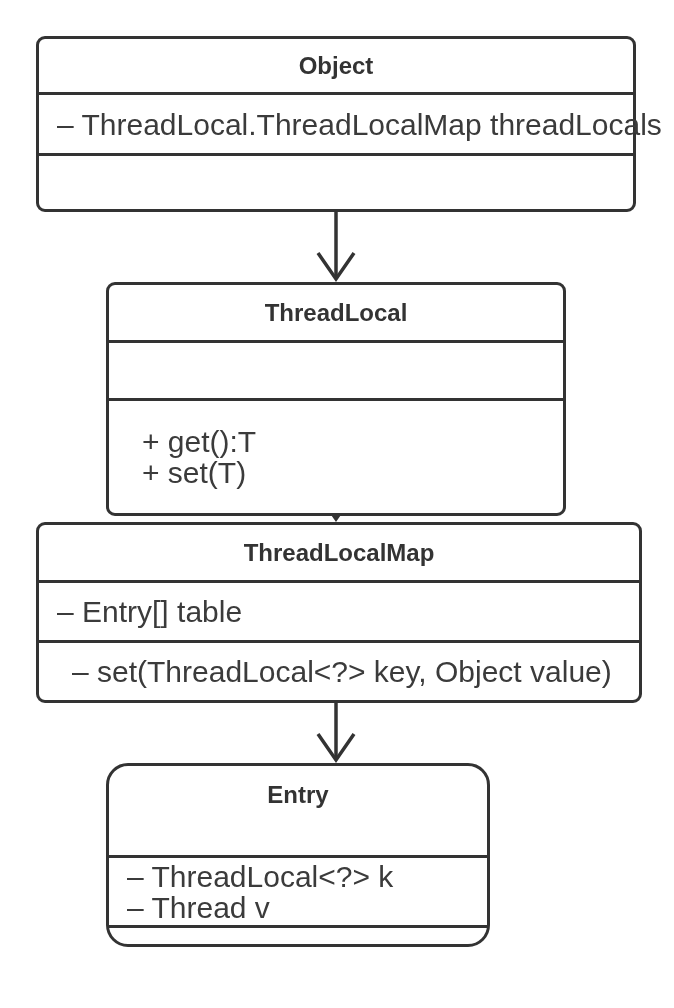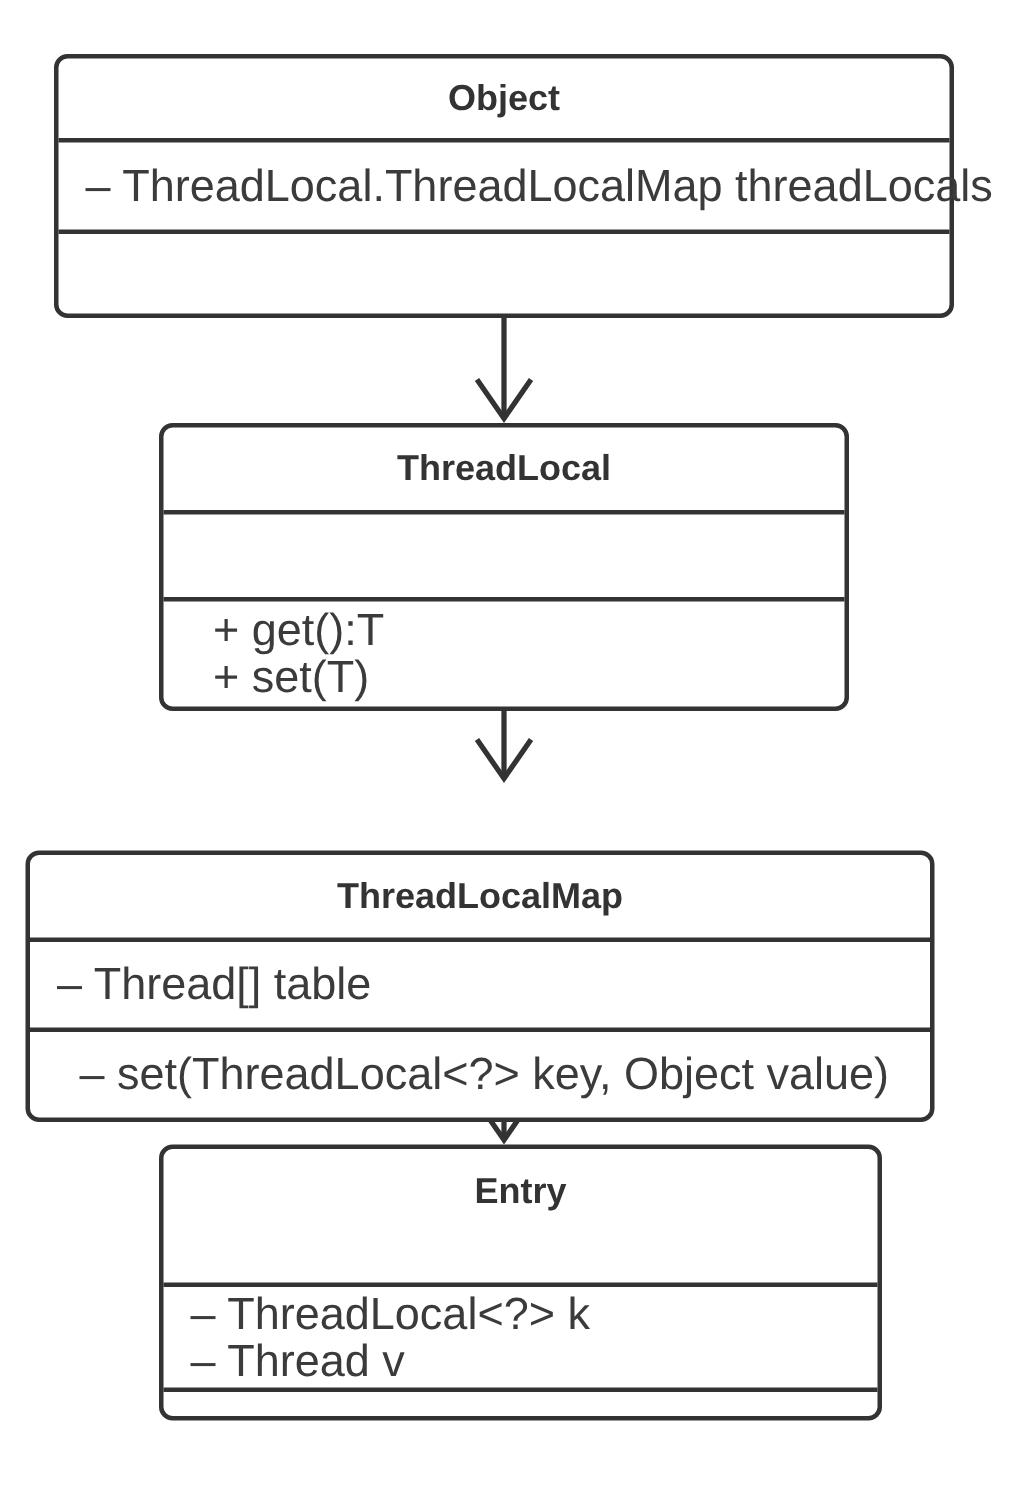--- a/index.html
+++ b/index.html
@@ -58,27 +58,27 @@
   .member-line {
     font-size: 30px;
     line-height: 31px;
     color: #3b3b3b;
     white-space: nowrap;
   }
   
   .box-thread        { left: 36px;  top: 36px;  width: 600px; height: 176px; }
   .box-thread        .uml-title { height: 53px; }
   .box-thread        .sec-attrs { height: 61px; }
-  .box-threadlocal   { left: 106px; top: 282px; width: 460px; height: 192px; }
+  .box-threadlocal   { left: 106px; top: 282px; width: 460px; height: 234px; }
   .box-threadlocal   .uml-title { height: 55px; }
   .box-threadlocal   .sec-attrs { height: 58px; }
-  .box-threadlocalmap{ left: 17px;  top: 522px; width: 606px; height: 181px; margin-top: 45px; }
+  .box-threadlocalmap{ left: 36px;  top: 522px; width: 606px; height: 181px; }
   .box-threadlocalmap .uml-title { height: 55px; }
   .box-threadlocalmap .sec-attrs { height: 60px; }
-  .box-entry         { left: 106px; top: 763px; width: 482px; height: 184px; }
+  .box-entry         { left: 106px; top: 763px; width: 384px; height: 184px; border-radius: 22px; }
   .box-entry         .uml-title { height: 57px; }
   .box-entry         .sec-attrs { height: 70px; margin-top: 32px; }
 </style>
 </head>
 <body>
 
 <div class="canvas">
 
   <svg class="arrows" width="674" height="1008" viewBox="0 0 674 1008">
     <g>
@@ -108,21 +108,21 @@
     <div class="uml-section sec-attrs"></div>
     <div class="uml-section grow">
       <div class="member-line">+ get():T</div>
       <div class="member-line">+ set(T)</div>
     </div>
   </div>
 
   <div class="uml-class box-threadlocalmap">
     <div class="uml-title">ThreadLocalMap</div>
     <div class="uml-section sec-attrs">
-      <div class="member-line">– Thread[] table</div>
+      <div class="member-line">– Entry[] table</div>
     </div>
     <div class="uml-section grow">
       <div class="member-line">– set(ThreadLocal&lt;?&gt; key, Object value)</div>
     </div>
   </div>
 
   <div class="uml-class box-entry">
     <div class="uml-title">Entry</div>
     <div class="uml-section sec-attrs">
       <div class="member-line">– ThreadLocal&lt;?&gt; k</div>

